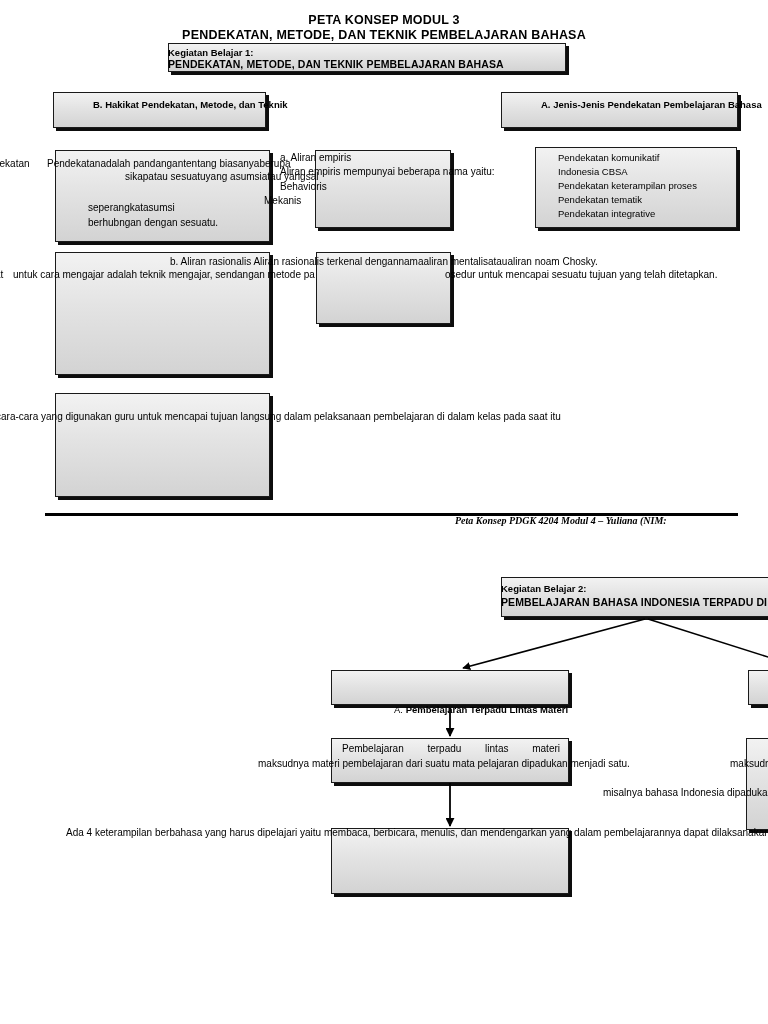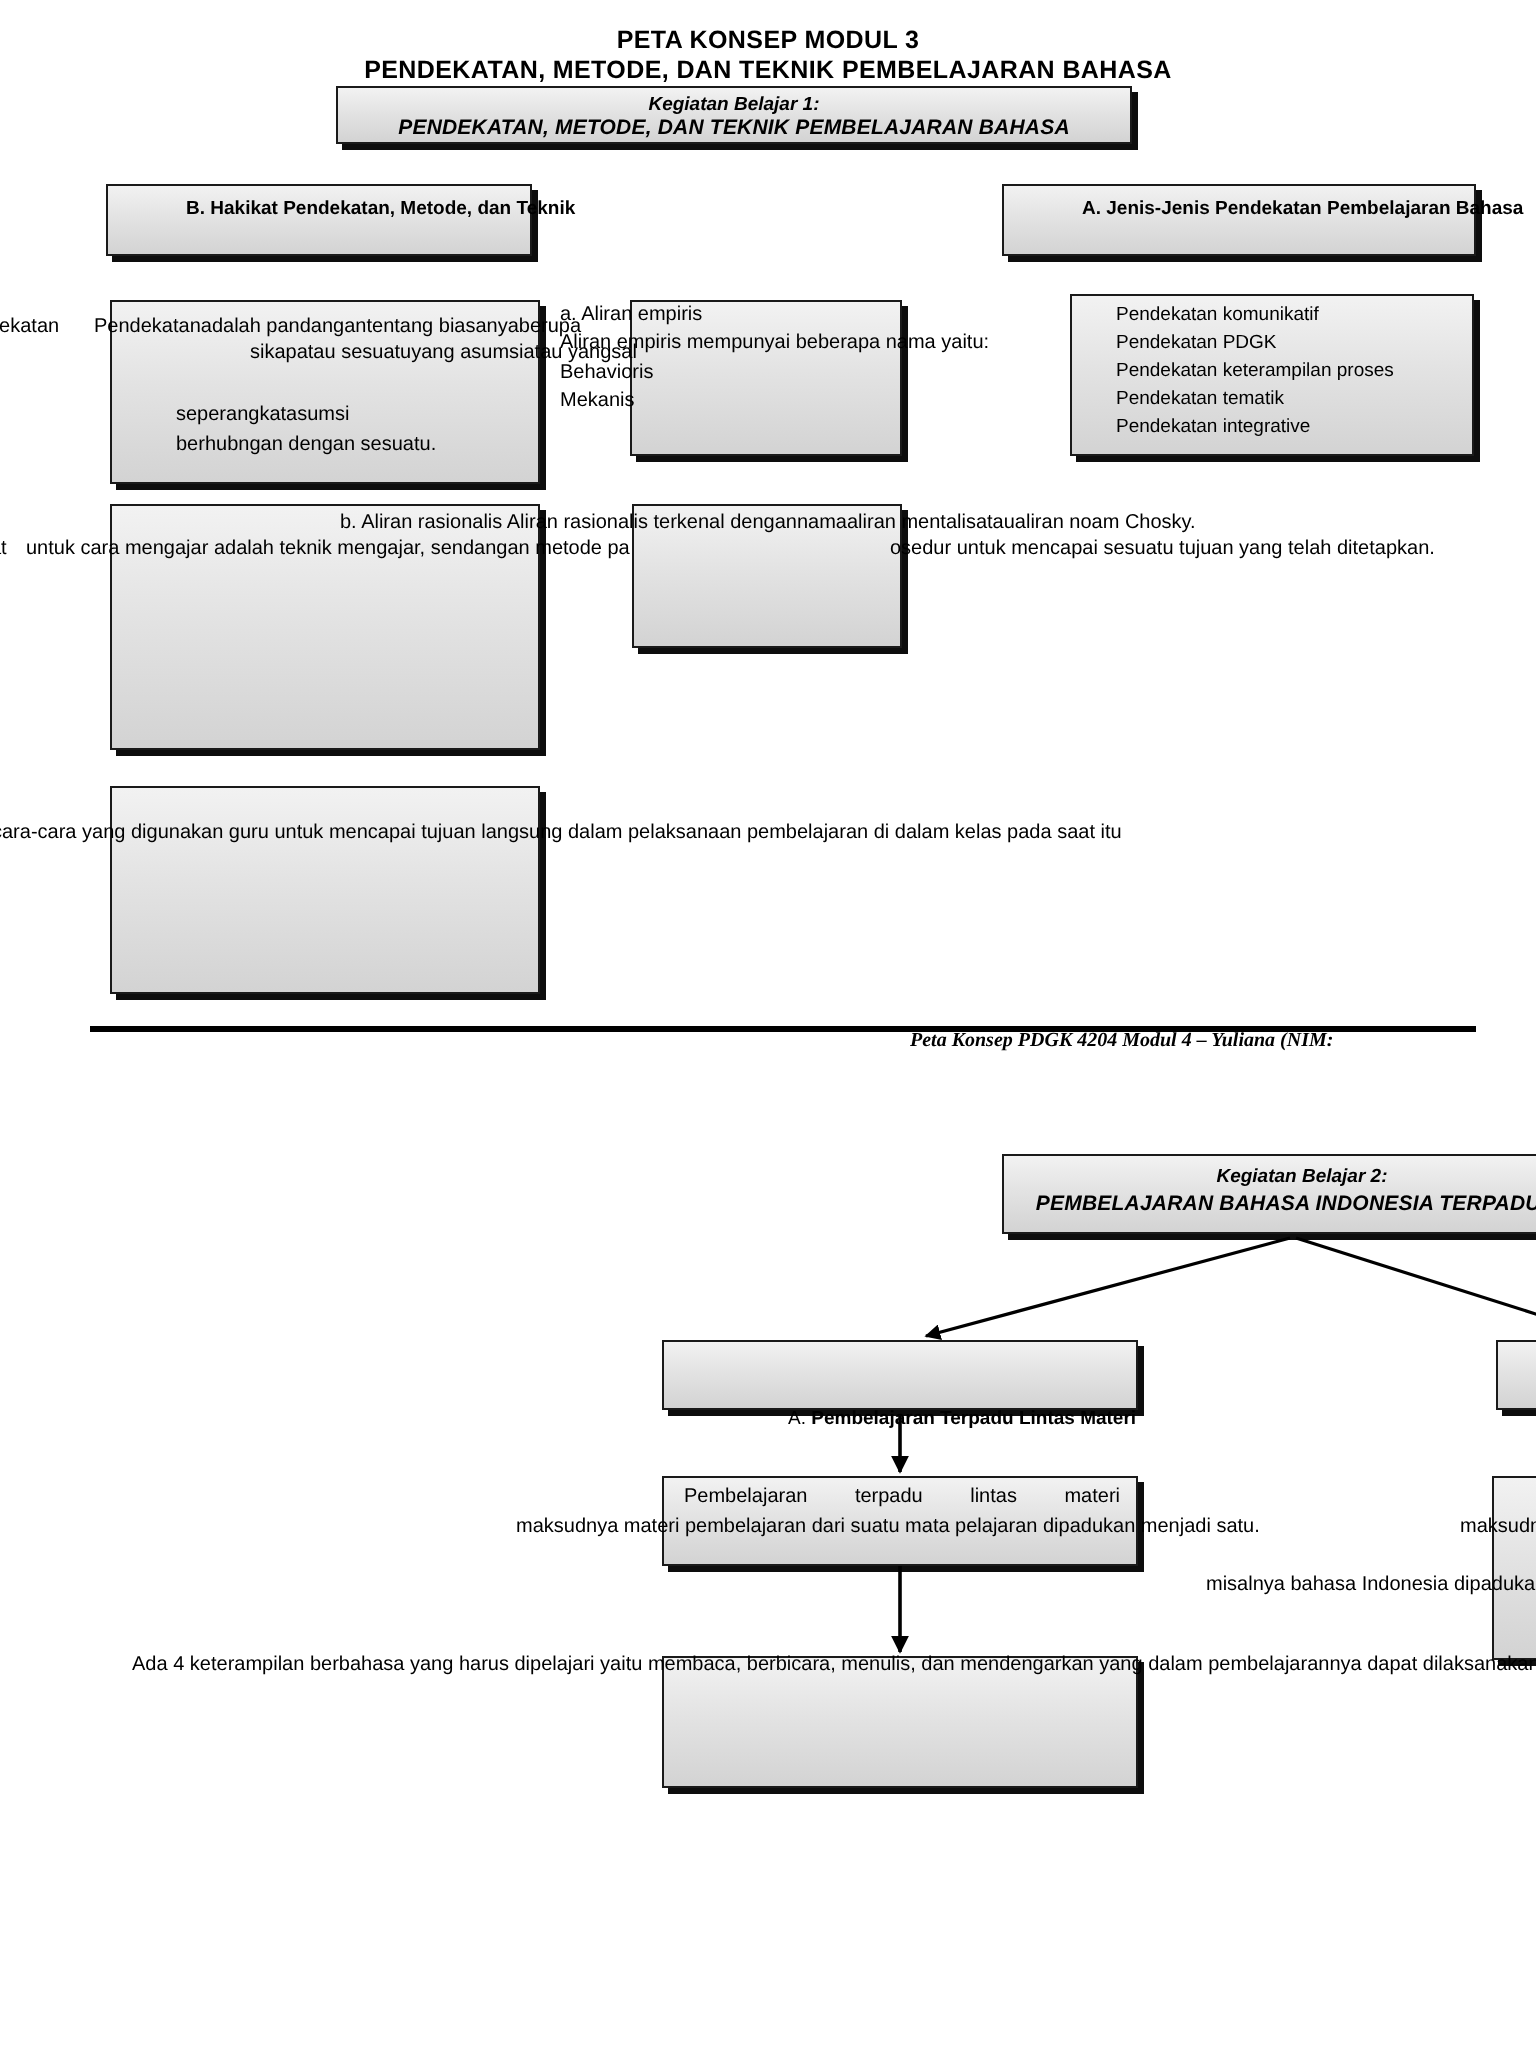--- a/index.html
+++ b/index.html
@@ -40,24 +40,23 @@
     font-weight:bold;
     letter-spacing:.2px;
     z-index:6;
   }
   .title1{font-size:12.5px;}
   .title2{font-size:12.5px;}
 
   .hdrbox-text{
     position:absolute;
     left:0;right:0;
-    text-align:center;
+    text-align:left;
     z-index:6;
     color:#000;
-    font-style:italic;
   }
   .hdr-l1{font-size:9.5px;font-weight:bold;}
   .hdr-l2{font-size:10.5px;font-weight:bold;letter-spacing:.1px;}
 
   .secbox-label{
     position:absolute;
     z-index:6;
     font-size:9.5px;
     font-weight:bold;
     white-space:nowrap;
@@ -112,37 +111,37 @@
   <div class="hdrbox-text hdr-l2" style="left:168px;width:398px;top:58px;">PENDEKATAN, METODE, DAN TEKNIK PEMBELAJARAN BAHASA</div>
 
   <div class="box" style="left:53px;top:92px;width:213px;height:36px;"></div>
   <div class="secbox-label" style="left:60px;top:99px;">B. Hakikat Pendekatan, Metode, dan Teknik</div>
 
   <div class="box" style="left:501px;top:92px;width:237px;height:36px;"></div>
   <div class="secbox-label" style="left:508px;top:99px;">A. Jenis-Jenis Pendekatan Pembelajaran Bahasa</div>
 
   <div class="box" style="left:535px;top:147px;width:202px;height:81px;"></div>
   <div class="listline" style="left:558px;top:151px;">Pendekatan komunikatif</div>
-  <div class="listline" style="left:558px;top:165px;">Pendekatan PDGK</div>
+  <div class="listline" style="left:558px;top:165px;">Indonesia CBSA</div>
   <div class="listline" style="left:558px;top:179px;">Pendekatan keterampilan proses</div>
   <div class="listline" style="left:558px;top:193px;">Pendekatan tematik</div>
   <div class="listline" style="left:558px;top:207px;">Pendekatan integrative</div>
 
   <div class="box" style="left:55px;top:150px;width:215px;height:92px;"></div>
   <div class="txt" style="left:-6px;top:157px;">dekatan</div>
   <div class="txt" style="left:47px;top:157px;">Pendekatanadalah pandangantentang biasanyaberupa</div>
   <div class="txt" style="left:125px;top:170px;text-align:right;">sikapatau sesuatuyang asumsiatau yangsal</div>
   <div class="txt" style="left:88px;top:201px;">seperangkatasumsi</div>
   <div class="txt" style="left:88px;top:216px;">berhubngan dengan sesuatu.</div>
 
   <div class="box" style="left:315px;top:150px;width:136px;height:78px;"></div>
   <div class="txt" style="left:280px;top:151px;">a. Aliran empiris</div>
   <div class="txt" style="left:280px;top:165px;">Aliran empiris mempunyai beberapa nama yaitu:</div>
   <div class="txt" style="left:280px;top:180px;">Behavioris</div>
-  <div class="txt" style="left:280px;top:194px;">Mekanis</div>
+  <div class="txt" style="left:264px;top:194px;">Mekanis</div>
 
   <div class="box" style="left:316px;top:252px;width:135px;height:72px;"></div>
   <div class="txt" style="left:170px;top:255px;">b. Aliran rasionalis Aliran rasionalis terkenal dengannamaaliran mentalisataualiran noam Chosky.</div>
 
   <div class="box" style="left:55px;top:252px;width:215px;height:123px;"></div>
   <div class="txt" style="left:-5px;top:268px;">at</div>
   <div class="txt" style="left:13px;top:268px;">untuk cara mengajar adalah teknik mengajar, sendangan metode pa</div>
   <div class="txt" style="left:445px;top:268px;">osedur untuk mencapai sesuatu tujuan yang telah ditetapkan.</div>
 
   <div class="box" style="left:55px;top:393px;width:215px;height:104px;"></div>

